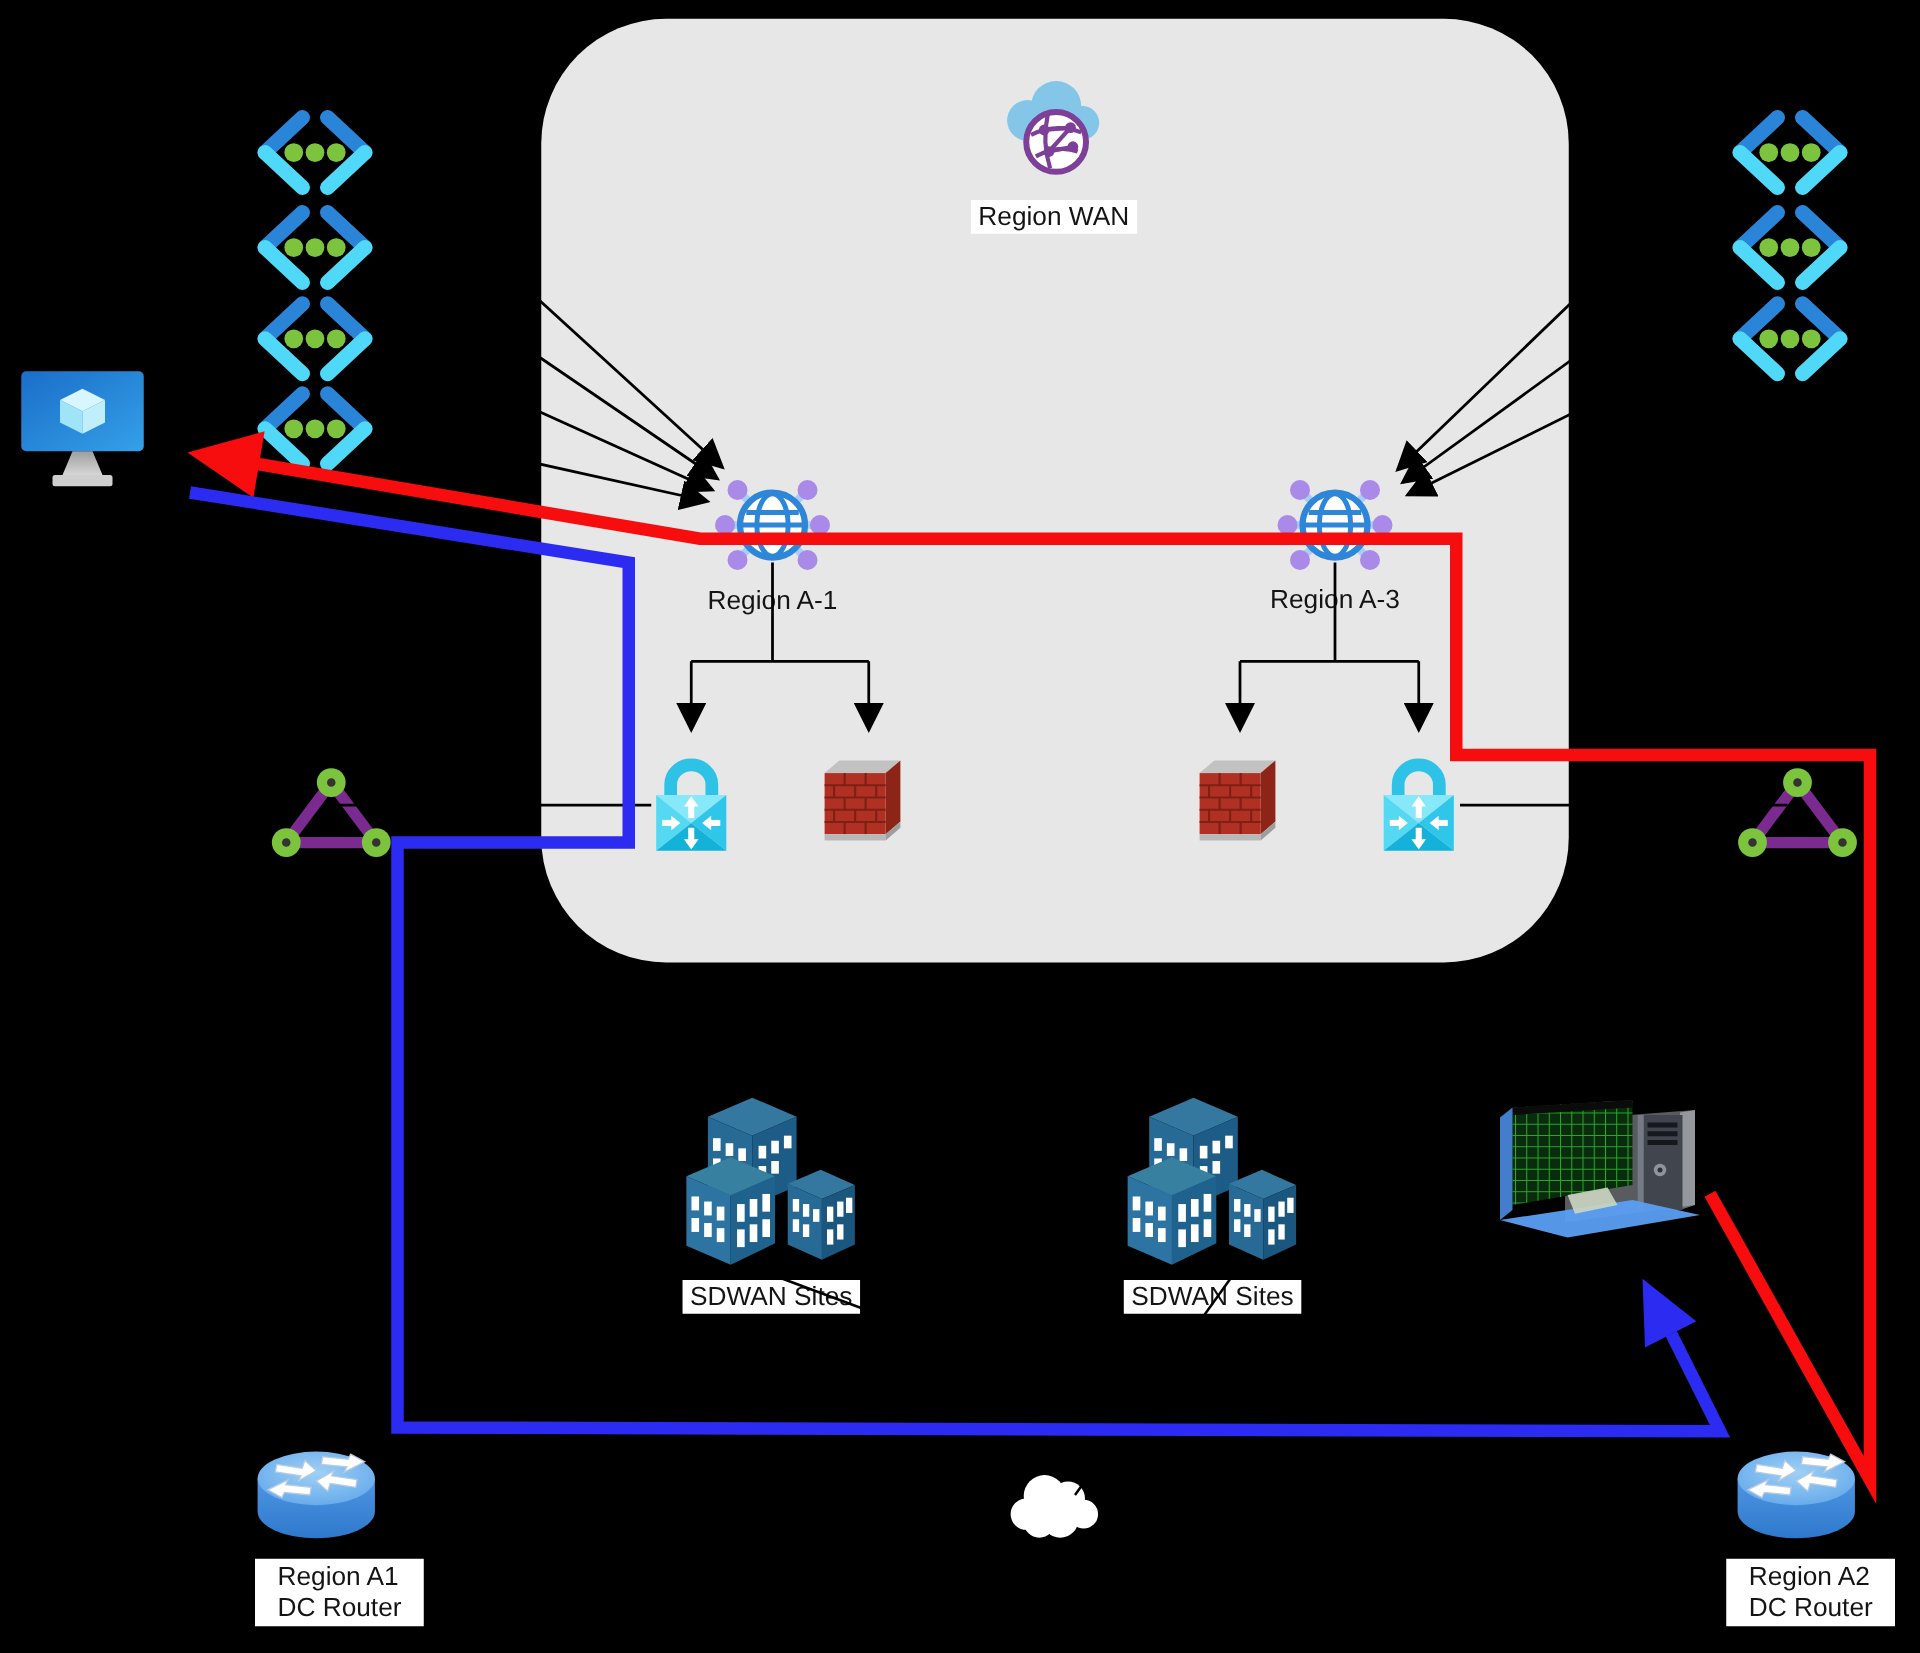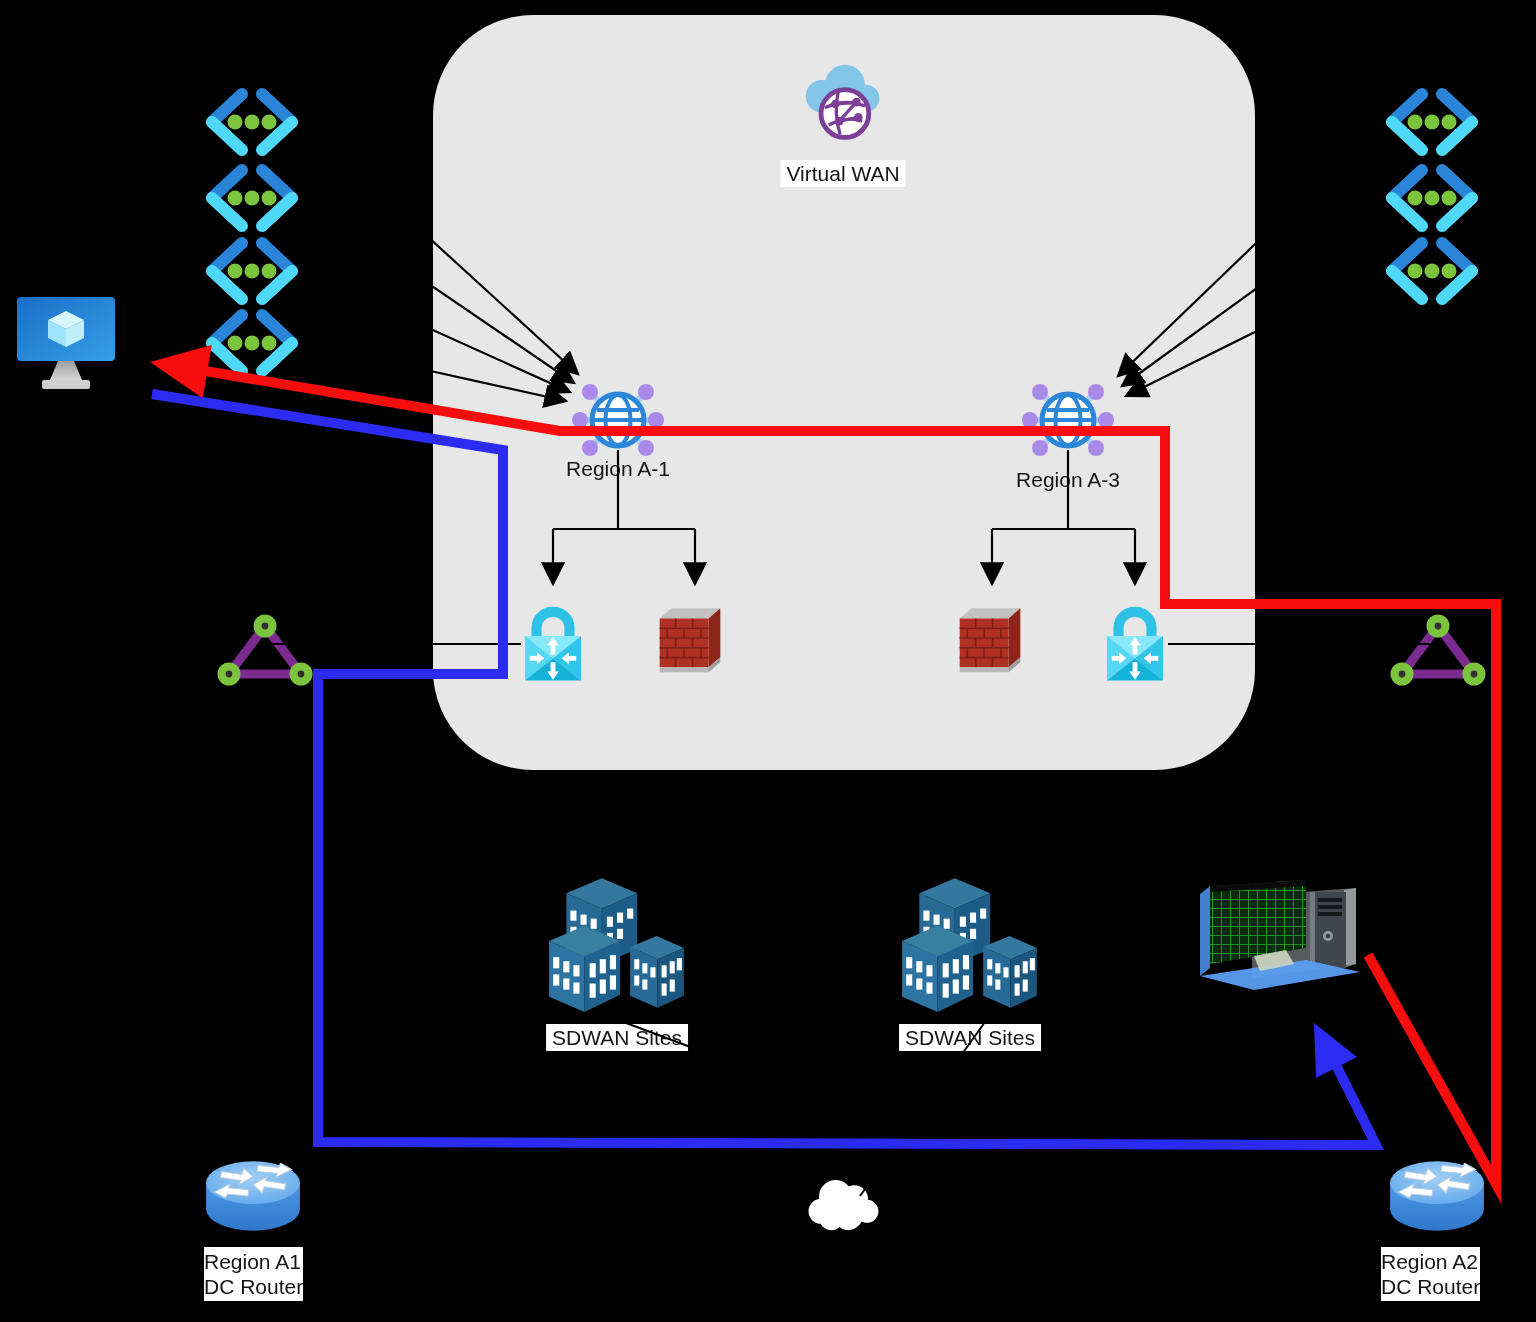--- a/index.html
+++ b/index.html
@@ -5,21 +5,21 @@
   html,body{margin:0;padding:0;background:#000;}
   #canvas{position:relative;width:1536px;height:1322px;background:#000;overflow:hidden;
           font-family:"Liberation Sans",sans-serif;}
   #boundary{position:absolute;left:433px;top:15px;width:822px;height:755px;
             background:#e7e7e7;border-radius:100px;z-index:0;}
   .node{position:absolute;z-index:2;}
   #overlay{position:absolute;left:0;top:0;z-index:4;pointer-events:none;}
   .lbl{position:absolute;z-index:3;font-size:21px;color:#141414;white-space:nowrap;line-height:25px;}
   .ctr{transform:translateX(-50%);}
   .bg{background:#fff;padding:1px 6px;}
-  .two{padding:2px 0;}
+  .two{padding:2px 18px;}
 </style>
 </head>
 <body>
 
 <div id="canvas">
 
   <div id="boundary"></div>
 
   <svg width="0" height="0" style="position:absolute" aria-hidden="true">
     <defs>
@@ -341,22 +341,22 @@
       <use href="#sym-router"></use>
     </svg>
   <svg class="node" style="left:1386px;top:1156px" width="102" height="84">
       <use href="#sym-router"></use>
     </svg>
 
   <svg class="node" style="left:796px;top:1168px" width="96" height="70">
       <use href="#sym-cloud-white"></use>
     </svg>
 
-  <div class="lbl ctr bg" style="left:843px;top:160px">Virtual WAN</div>
-  <div class="lbl ctr" style="left:618px;top:456px">Region A-1</div>
+  <div class="lbl ctr bg" style="left:843px;top:160px">Region WAN</div>
+  <div class="lbl ctr" style="left:618px;top:468px">Region A-1</div>
   <div class="lbl ctr" style="left:1068px;top:467px">Region A-3</div>
   <div class="lbl ctr bg" style="left:617px;top:1024px">SDWAN Sites</div>
   <div class="lbl ctr bg" style="left:970px;top:1024px">SDWAN Sites</div>
 
   <div class="lbl bg two" style="left:204px;top:1247px">
     <div>Region A1</div>
     <div>DC Router</div>
   </div>
   <div class="lbl bg two" style="left:1381px;top:1247px">
     <div>Region A2</div>

